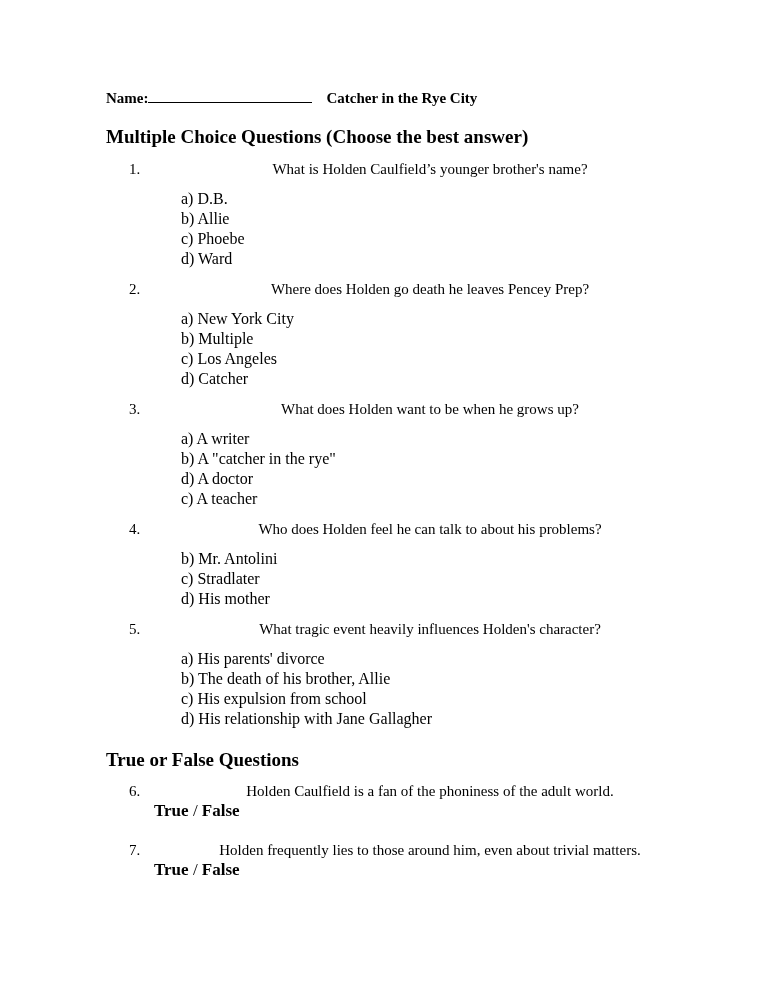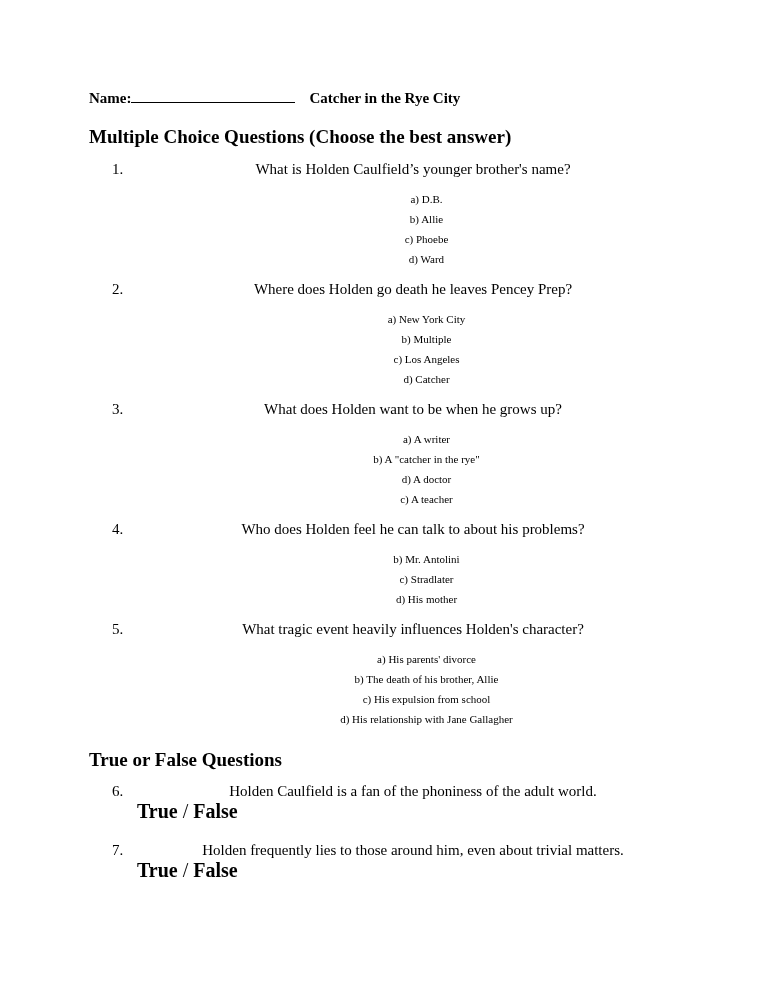--- a/index.html
+++ b/index.html
@@ -16,21 +16,21 @@
   }
   .page {
     position: relative;
     width: 768px;
     height: 994px;
     background: #ffffff;
     overflow: hidden;
   }
   .content {
     position: absolute;
-    left: 89px;
+    left: 106px;
     top: 88px;
     width: 600px;
   }
 
   
   .header-line {
     display: flex;
     align-items: baseline;
     font-size: 15px;
     font-weight: bold;
@@ -79,35 +79,34 @@
     margin-left: 23px;
     text-align: left;
   }
   .q-text {
     flex: 1 1 auto;
     text-align: center;
   }
   .options {
     margin-left: 75px;
     margin-top: 10px;
-    font-size: 11px;
-    line-height: 20px;
-    text-align: center;
+    font-size: 16px;
+    line-height: 20px;
   }
   .option {
     white-space: nowrap;
   }
   .question-block.mc {
     margin-bottom: 10px;
   }
 
   
   .tf-answer {
     margin-left: 48px;
-    font-size: 20px;
+    font-size: 17px;
     line-height: 20px;
   }
   .tf-answer b {
     font-weight: bold;
   }
   .tf-sep {
     font-weight: normal;
   }
   .tf-block {
     margin-bottom: 19px;

